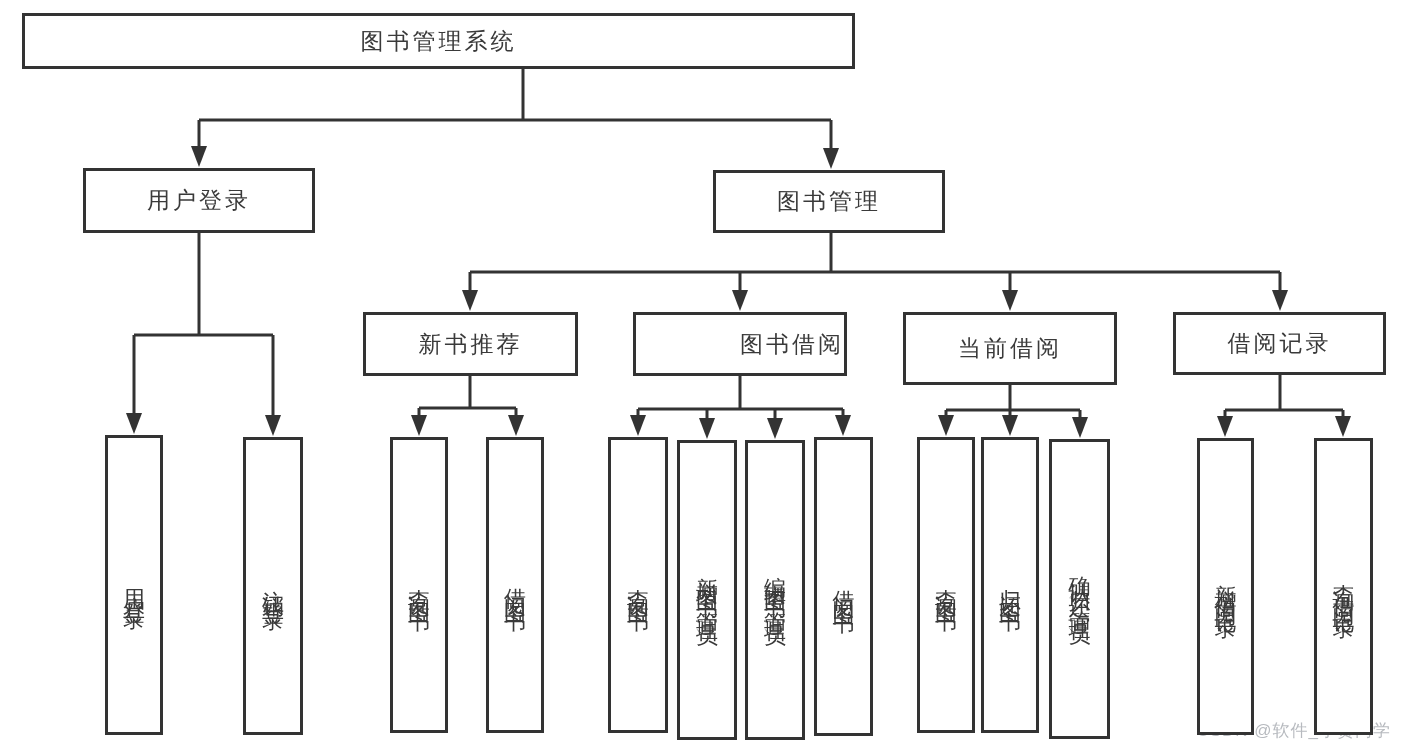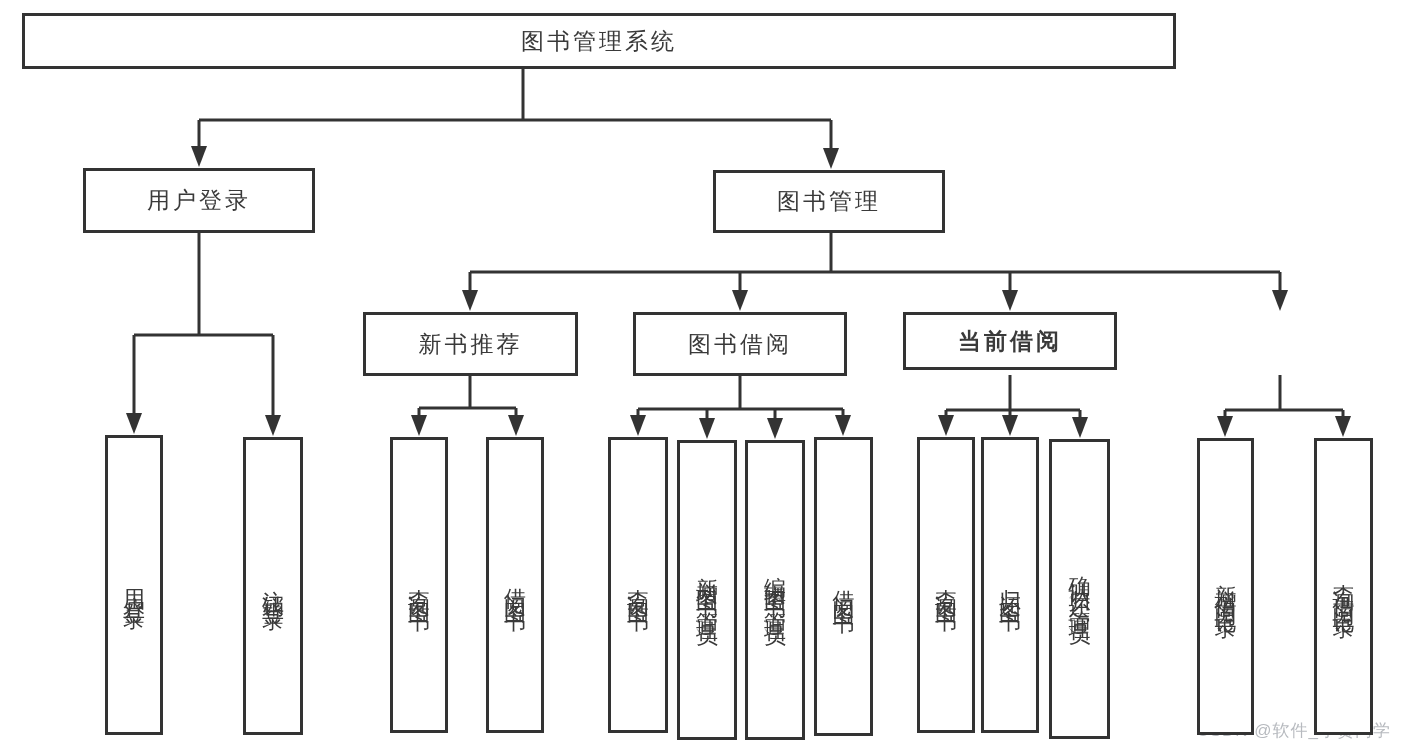--- a/index.html
+++ b/index.html
@@ -104,37 +104,40 @@
       <polygon points="1002,415 1018,415 1010,436" fill="#333333"></polygon>
       <line x1="1080" y1="410" x2="1080" y2="424" stroke="#333333" stroke-width="3"></line>
       <polygon points="1072,417 1088,417 1080,438" fill="#333333"></polygon>
       <line x1="1225" y1="410" x2="1225" y2="423" stroke="#333333" stroke-width="3"></line>
       <polygon points="1217,416 1233,416 1225,437" fill="#333333"></polygon>
       <line x1="1343" y1="410" x2="1343" y2="423" stroke="#333333" stroke-width="3"></line>
       <polygon points="1335,416 1351,416 1343,437" fill="#333333"></polygon>
     </svg>
 
   <div class="watermark">CSDN @软件_小贺同学</div>
-<div class="node h" style="left: 22px; top: 13px; width: 1154px; height: 56px;">
+<div class="node h" style="left: 22px; top: 13px; width: 833px; height: 56px;">
       <span>图书管理系统</span>
     </div>
     <div class="node h" style="left: 83px; top: 168px; width: 232px; height: 65px;">
       <span>用户登录</span>
     </div>
     <div class="node h" style="left: 713px; top: 170px; width: 232px; height: 63px;">
       <span>图书管理</span>
     </div>
     <div class="node h" style="left: 363px; top: 312px; width: 215px; height: 64px; text-align: center;">
       <span>新书推荐</span>
     </div>
-    <div class="node h" style="left: 633px; top: 312px; width: 214px; height: 64px;">
+    <div class="node h" style="left: 633px; top: 312px; width: 214px; height: 64px; justify-content: flex-end;">
       <span>图书借阅</span>
     </div>
-    <div class="node h" style="left: 903px; top: 312px; width: 214px; height: 58px; font-weight: bold;">
+    <div class="node h" style="left: 903px; top: 312px; width: 214px; height: 73px;">
       <span>当前借阅</span>
+    </div>
+    <div class="node h" style="left: 1173px; top: 312px; width: 213px; height: 63px;">
+      <span>借阅记录</span>
     </div>
     <div class="node v" style="left: 105px; top: 435px; width: 58px; height: 300px;">
       <span>用户登录</span>
     </div>
     <div class="node v" style="left: 243px; top: 437px; width: 60px; height: 298px;">
       <span>注销登录</span>
     </div>
     <div class="node v" style="left: 390px; top: 437px; width: 58px; height: 296px;">
       <span>查询图书</span>
     </div>

